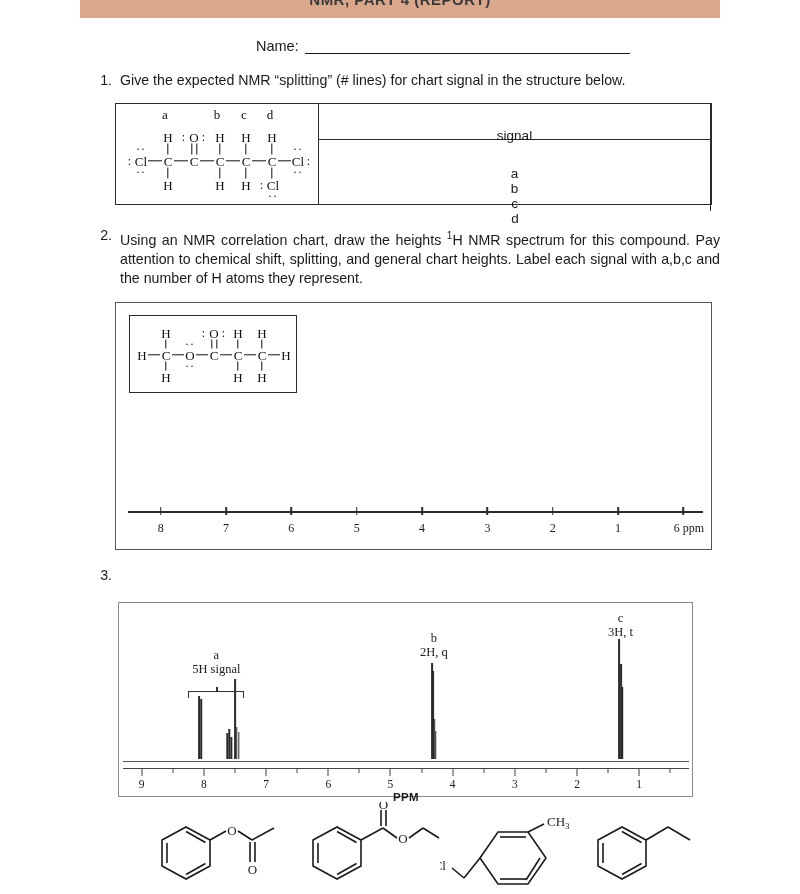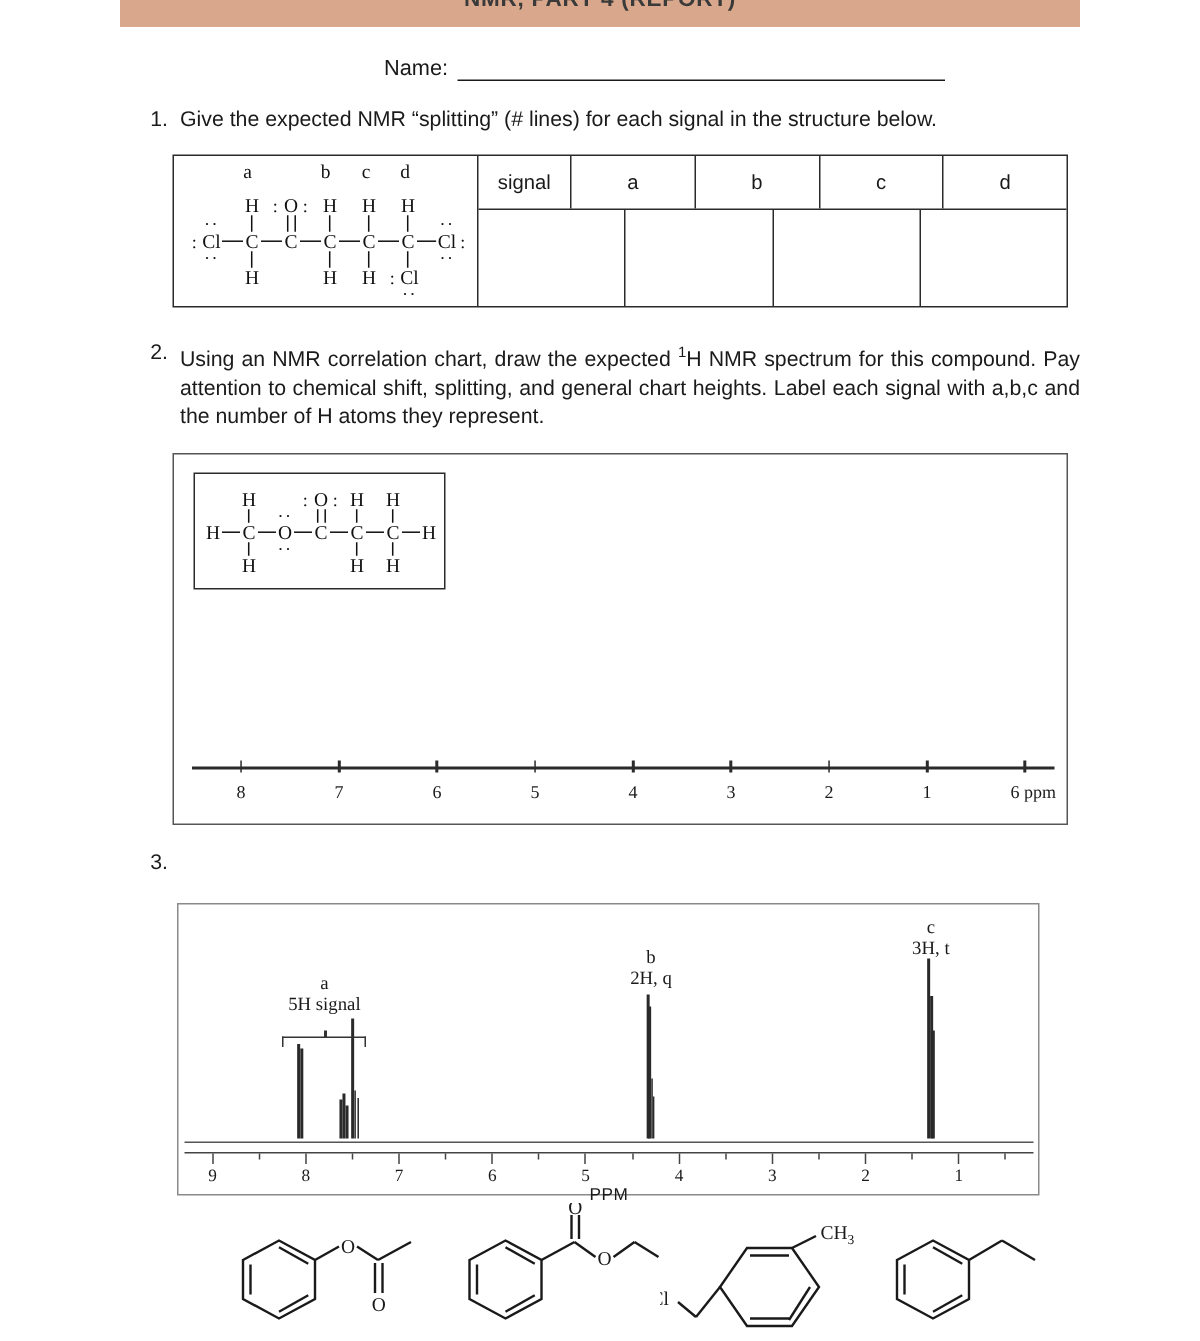--- a/index.html
+++ b/index.html
@@ -98,20 +98,21 @@
     position: relative;
   }
   .q1-table {
     flex: 1;
     display: flex;
     flex-direction: column;
   }
   .q1-hdr-row, .q1-body-row {
     display: flex;
     box-sizing: border-box;
+    flex-direction: column;
   }
   .q1-hdr-row { height: 36px; border-bottom: 1px solid #2b2b2b; }
   .q1-body-row { height: 65px; }
   .q1-cell {
     flex: 1;
     border-right: 1px solid #2b2b2b;
     box-sizing: border-box;
     display: flex;
     align-items: center;
     justify-content: center;
@@ -255,20 +256,21 @@
     transform: translateX(-50%);
   }
   #ppm-label {
     position: absolute;
     top: 188px;
     left: 287px;
     font-size: 11.5px;
     font-family: "Liberation Sans", sans-serif;
     transform: translateX(-50%);
     letter-spacing: .4px;
+    font-weight: bold;
   }
   .peak-annot {
     position: absolute;
     text-align: center;
     font-size: 12.5px;
     font-family: "Liberation Serif", serif;
     line-height: 14px;
     transform: translateX(-50%);
     white-space: nowrap;
   }
@@ -311,21 +313,21 @@
   <div class="banner-title">NMR, PART 4 (REPORT)</div>
 </div>
 
 <div class="name-row">
   <span class="name-label">Name:</span>
   <span class="name-blank"></span>
 </div>
 
 <div class="q" id="q1">
   <span class="q-num">1.</span>
-  <span class="q-text">Give the expected NMR “splitting” (# lines) for each signal in the structure below.</span>
+  <span class="q-text">Give the expected NMR “splitting” (# lines) for chart signal in the structure below.</span>
 </div>
 
 <div id="q1-block">
   <div id="q1-structure-cell">
     <div class="lewis" id="lewis1" style="left:0;top:0;width:203px;height:100px;">
         <div class="lbl" style="left: 49px; top: 10px;">a</div>
         <div class="lbl" style="left: 101px; top: 10px;">b</div>
         <div class="lbl" style="left: 128px; top: 10px;">c</div>
         <div class="lbl" style="left: 154px; top: 10px;">d</div>
         <div class="hb" style="left: 32px; top: 57px; width: 14px;"></div>
@@ -384,21 +386,21 @@
       <div class="q1-cell"></div>
       <div class="q1-cell"></div>
       <div class="q1-cell"></div>
       <div class="q1-cell"></div>
     </div>
   </div>
 </div>
 
 <div class="q" id="q2">
   <span class="q-num">2.</span>
-  <span class="q-text"><span>Using an NMR correlation chart, draw the expected </span><sup class="iso">1</sup><span>H NMR spectrum for this compound.  Pay attention to chemical shift, splitting, and general chart heights. Label each signal with a,b,c and the number of H atoms they represent.</span></span>
+  <span class="q-text"><span>Using an NMR correlation chart, draw the heights </span><sup class="iso">1</sup><span>H NMR spectrum for this compound.  Pay attention to chemical shift, splitting, and general chart heights. Label each signal with a,b,c and the number of H atoms they represent.</span></span>
 </div>
 
 <div id="q2-panel">
   <div id="q2-structbox">
     <div class="lewis" id="lewis2" style="left:0;top:0;width:168px;height:78px;">
         <div class="hb" style="left: 18px; top: 39px; width: 12px;"></div>
         <div class="hb" style="left: 42px; top: 39px; width: 12px;"></div>
         <div class="hb" style="left: 66px; top: 39px; width: 12px;"></div>
         <div class="hb" style="left: 90px; top: 39px; width: 12px;"></div>
         <div class="hb" style="left: 114px; top: 39px; width: 12px;"></div>

